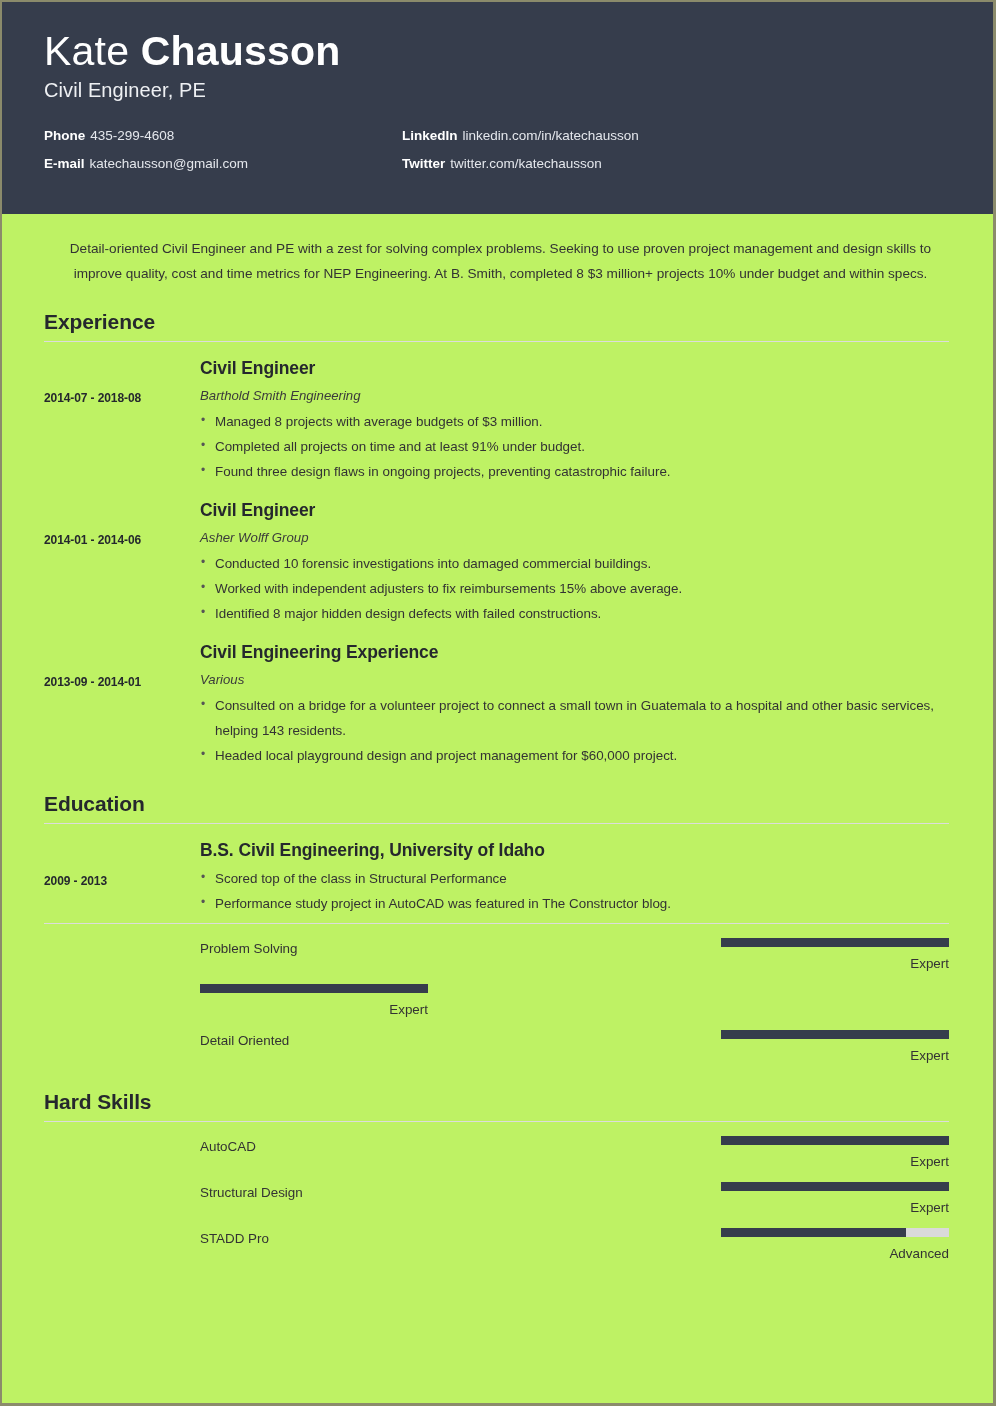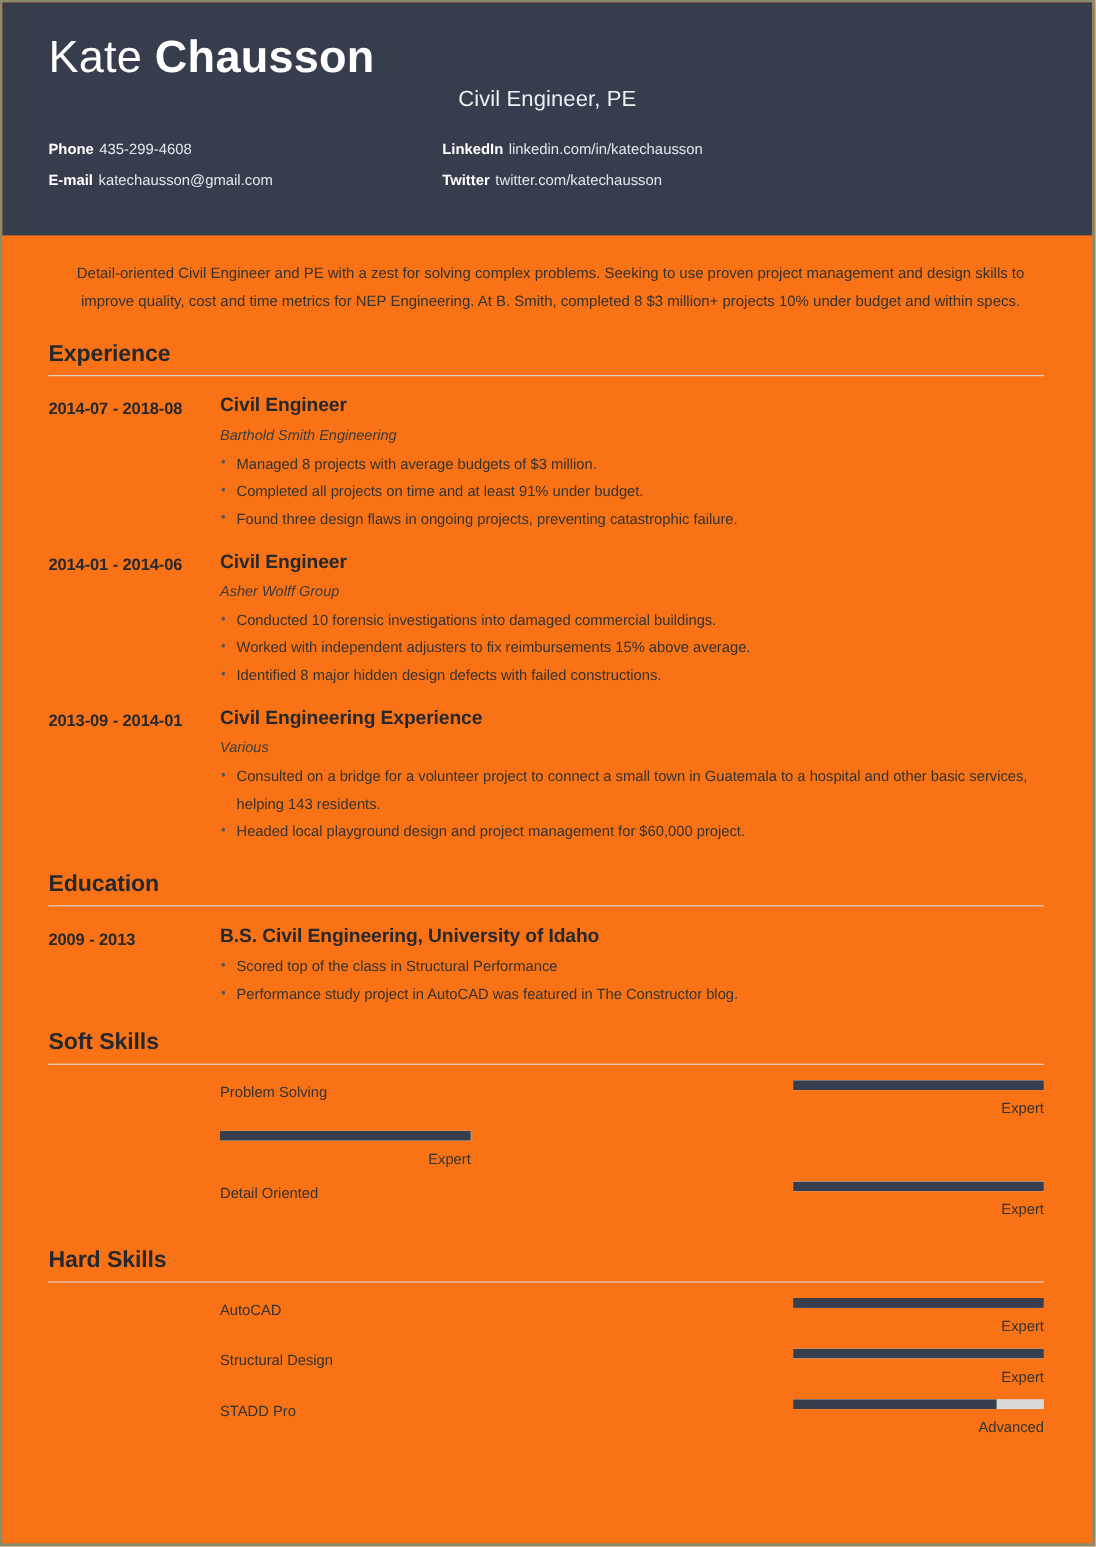--- a/index.html
+++ b/index.html
@@ -10,21 +10,21 @@
   body {
     font-family: "Liberation Sans", sans-serif;
     -webkit-font-smoothing: antialiased;
   }
 
   .page {
     position: relative;
     width: 996px;
     height: 1406px;
     box-sizing: border-box;
-    background: #f97316;
+    background: #bef264;
     border-left: 2px solid #8b8b6b;
     border-top: 2px solid #8b8b6b;
     border-right: 3px solid #8b8b6b;
     border-bottom: 3px solid #8b8b6b;
     overflow: hidden;
   }
 
   
   .header {
     background: #363d4c;
@@ -40,21 +40,20 @@
     margin: 0 0 6px 0;
     font-weight: 400;
   }
   .name .last { font-weight: 700; }
   .job-title {
     color: #eef0f3;
     font-size: 20px;
     font-weight: 400;
     margin: 0 0 26px 0;
     letter-spacing: 0.1px;
-    text-align: center;
   }
 
   .contact-grid {
     display: grid;
     grid-template-columns: 358px auto;
     row-gap: 12px;
   }
   .contact-item {
     color: #e9ebef;
     font-size: 13.5px;
@@ -99,26 +98,27 @@
     margin: 7px 0 0 0;
   }
 
   
   .entry {
     display: grid;
     grid-template-columns: 156px 1fr;
     margin-top: 16px;
   }
   .entry-dates {
-    font-size: 15px;
+    font-size: 12px;
     font-weight: 700;
     color: #25282d;
     padding-top: 5px;
     white-space: nowrap;
     letter-spacing: -0.1px;
+    margin-top: 28px;
   }
   .entry-main { padding-right: 0; }
   .entry-role {
     font-size: 17.5px;
     font-weight: 700;
     color: #25282d;
     margin: 0 0 9px 0;
     letter-spacing: -0.1px;
   }
   .entry-org {
@@ -278,21 +278,20 @@
       <div class="entry-dates">2009 - 2013</div>
       <div class="entry-main">
         <div class="entry-role">B.S. Civil Engineering, University of Idaho</div>
         <ul class="bullets">
           <li>Scored top of the class in Structural Performance</li>
           <li>Performance study project in AutoCAD was featured in The Constructor blog.</li>
         </ul>
       </div>
     </div>
 
-    <h2 class="section-title soft-skills-title">Soft Skills</h2>
     <hr class="section-rule">
 
     <div class="skills-block">
       <div class="skill-row">
         <div class="skill-spacer"></div>
         <div class="skill-body">
           <div class="skill-name">Problem Solving</div>
           <div class="skill-meter">
             <div class="skill-bar">
               <div class="skill-bar-fill" style="width: 100%;"></div>

